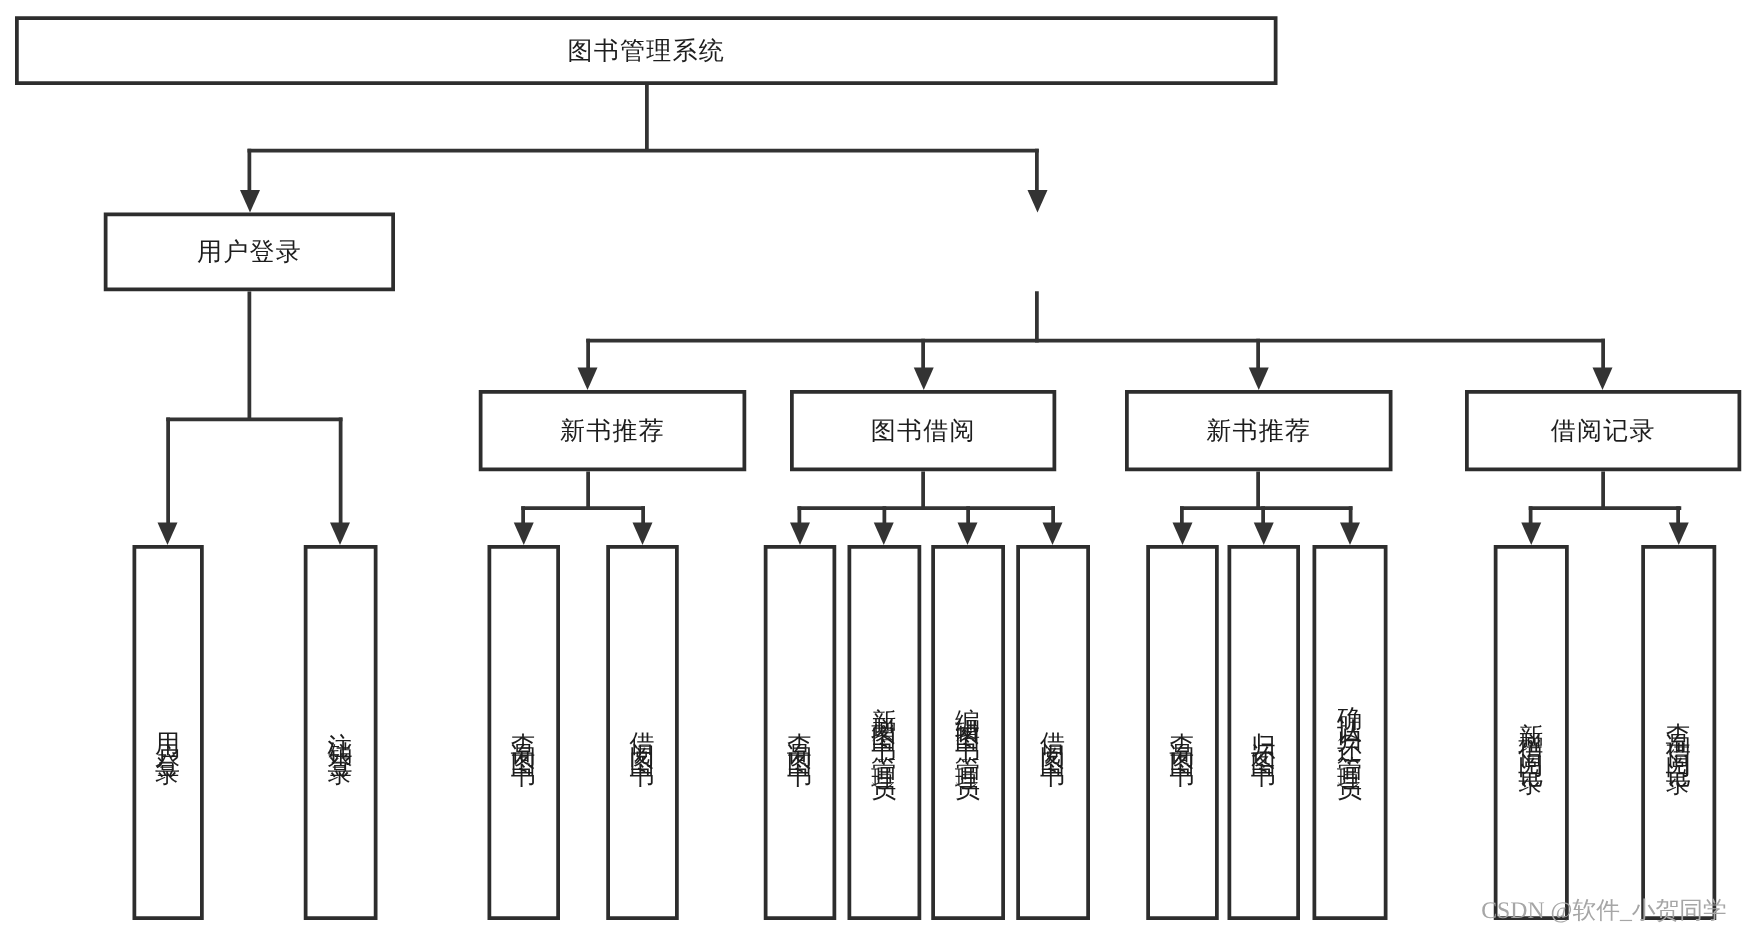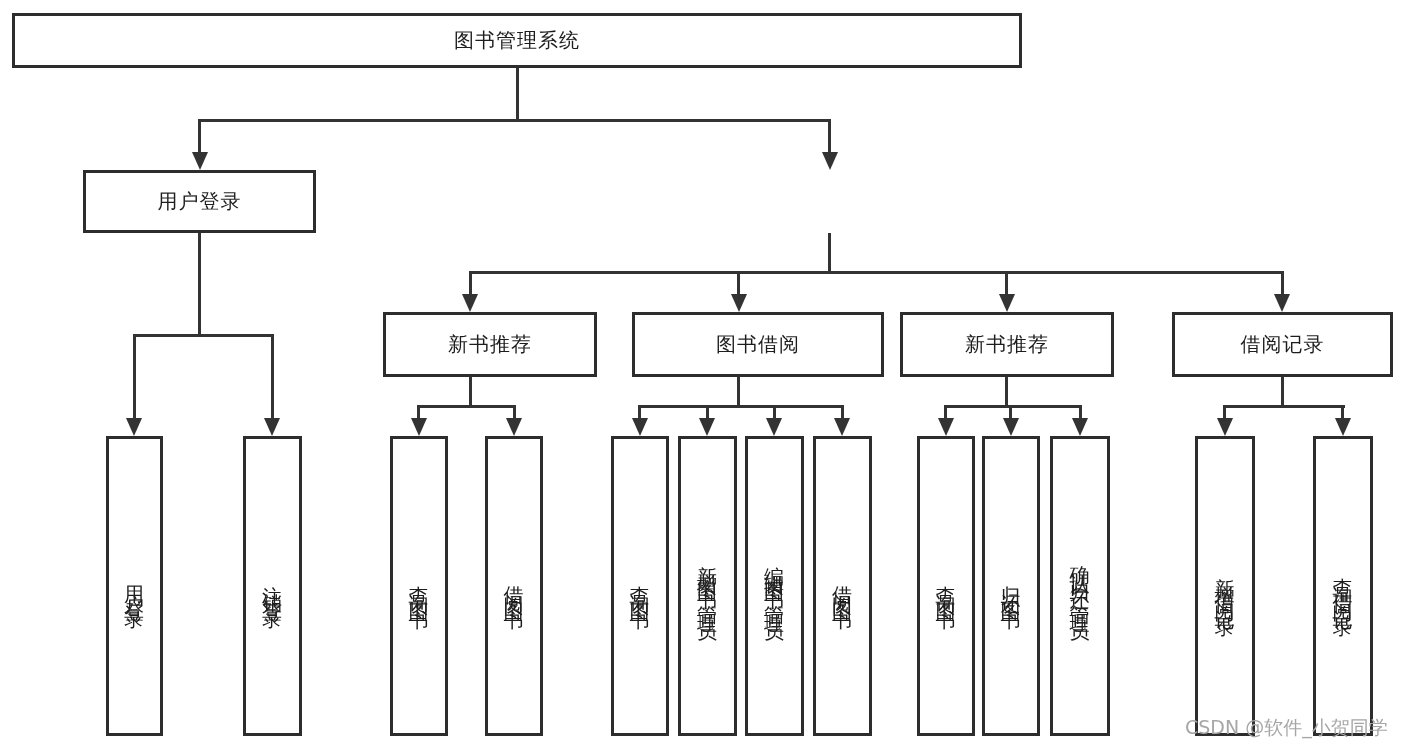--- a/index.html
+++ b/index.html
@@ -56,20 +56,21 @@
     border-right:8px solid transparent;
     border-top:18px solid var(--line);
   }
   .watermark{
     position:absolute;
     left:1185px;top:715px;
     font-size:19px;
     color:var(--wm);
     white-space:nowrap;
     z-index:5;
+    font-family:Liberation Serif, serif;
   }
 </style>
 </head>
 <body>
 
 <div id="canvas">
 
   <div class="ln" style="left:516px;top:68px;width:3px;height:52px"></div>
   <div class="ln" style="left:198px;top:119px;width:633px;height:3px"></div>
   <div class="ln" style="left:198px;top:119px;width:3px;height:35px"></div>
@@ -133,21 +134,21 @@
     <span>图书管理系统</span>
   </div>
 
   <div class="node" style="left:83px;top:170px;width:233px;height:63px">
     <span>用户登录</span>
   </div>
 
   <div class="node" style="left:383px;top:312px;width:214px;height:65px">
     <span>新书推荐</span>
   </div>
-  <div class="node" style="left:632px;top:312px;width:252px;height:65px">
+  <div class="node" style="left:632px;top:312px;width:213px;height:65px">
     <span>图书借阅</span>
   </div>
   <div class="node" style="left:900px;top:312px;width:214px;height:65px">
     <span>新书推荐</span>
   </div>
   <div class="node" style="left:1172px;top:312px;width:221px;height:65px">
     <span>借阅记录</span>
   </div>
 
   <div class="vnode" style="left:106px;top:436px;width:57px;height:300px">

